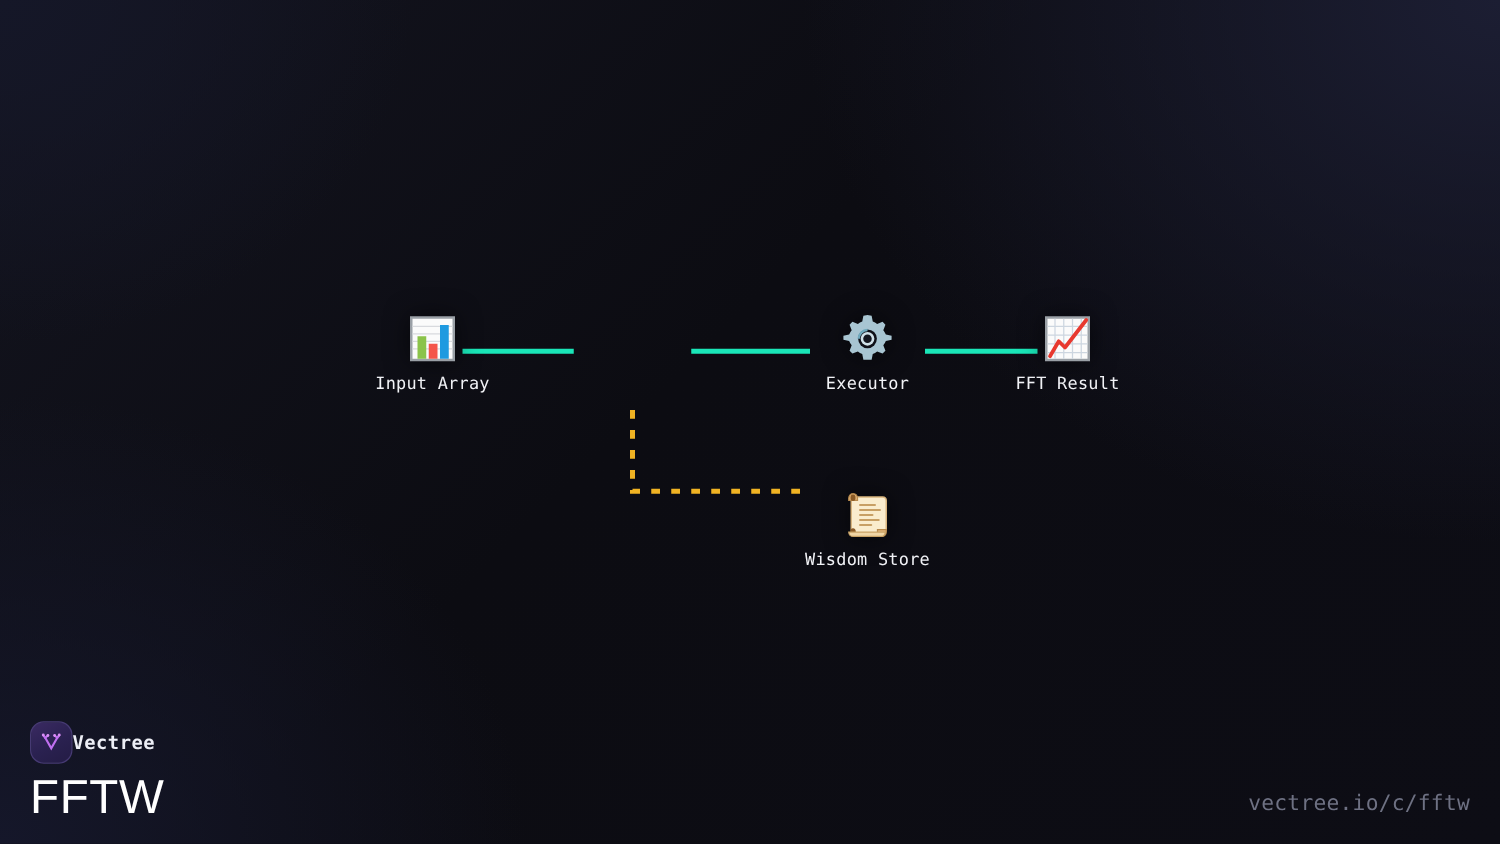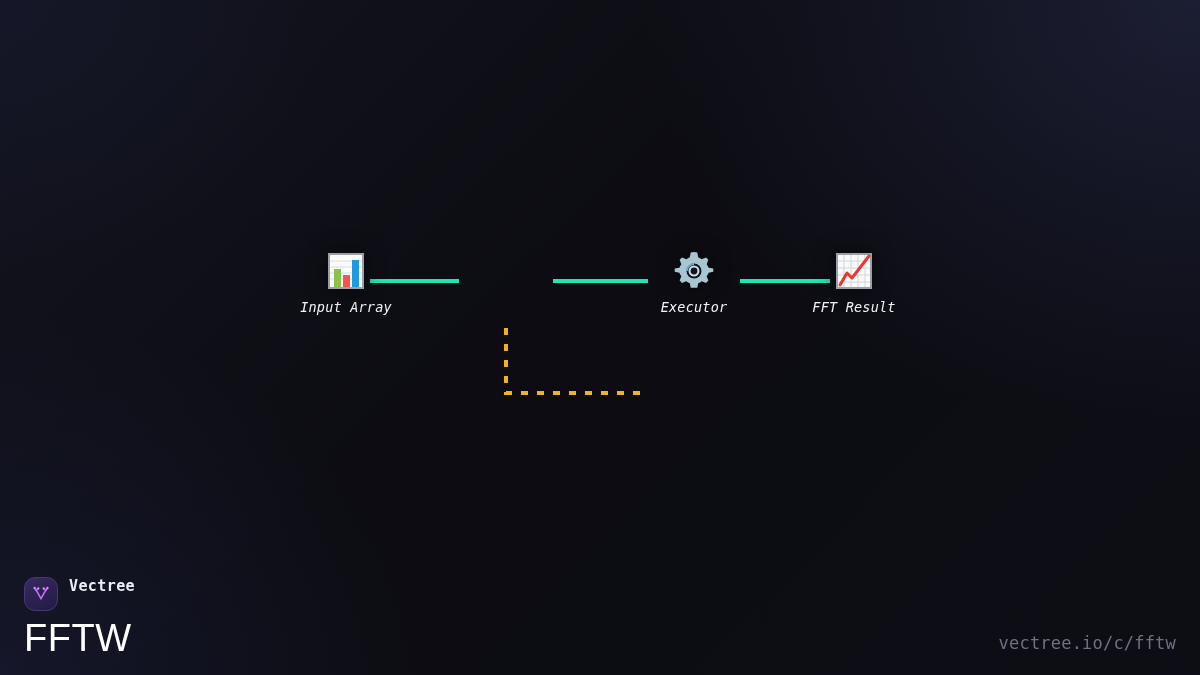--- a/index.html
+++ b/index.html
@@ -18,21 +18,20 @@
       radial-gradient(ellipse 900px 700px at 100% 0%, #1c1e33 0%, rgba(28,30,51,0) 62%),
       radial-gradient(ellipse 700px 600px at 0% 100%, #15172a 0%, rgba(21,23,42,0) 60%),
       radial-gradient(ellipse 600px 500px at 0% 0%, #151728 0%, rgba(21,23,40,0) 55%),
       linear-gradient(135deg, #13141f 0%, #0c0c12 45%, #0d0d15 100%);
   }
 
   
   .canvas {
     position: absolute;
     inset: 0;
-    font-style: italic;
   }
 
   .edge-layer {
     position: absolute;
     left: 0; top: 0;
     width: 1200px;
     height: 675px;
     pointer-events: none;
   }
 
@@ -81,21 +80,21 @@
   }
 
   .brand-block {
     display: flex;
     flex-direction: column;
     gap: 6px;
   }
 
   .brand-row {
     display: flex;
-    gap: 11px;
+    align-items: center;
   }
 
   .brand-logo {
     width: 34px;
     height: 34px;
     border-radius: 11px;
     background: linear-gradient(150deg, #3a2a62 0%, #2a2150 55%, #241c45 100%);
     border: 1px solid #463a73;
     display: flex;
     align-items: center;
@@ -191,20 +190,41 @@
           <line x1="8" y1="21" x2="40" y2="21"></line>
           <line x1="8" y1="28" x2="40" y2="28"></line>
           <line x1="8" y1="35" x2="40" y2="35"></line>
         </g>
         <polyline points="10,38 17,26 22,31 39,9" fill="none" stroke="#e8392f" stroke-width="3" stroke-linejoin="round" stroke-linecap="round"></polyline>
       </svg>
     </span>
     <span class="node-label">FFT Result</span>
   </div>
 
+  <div class="node" style="left:694px; top:383px;">
+    <span class="node-icon">
+      <svg class="glyph" width="48" height="48" viewBox="0 0 48 48">
+        <path d="M13 11h24v26H13z" fill="#f7e4c0"></path>
+        <path d="M13 9.5h23c2 0 3 1.2 3 3v23c0 2-1.2 3-3 3H14c-2 0-3-1.2-3-3V13z" fill="#faeccd" stroke="#d9b57e" stroke-width="1.2"></path>
+        <g stroke="#c89f64" stroke-width="1.6" stroke-linecap="round">
+          <line x1="18" y1="16" x2="30" y2="16"></line>
+          <line x1="18" y1="20" x2="34" y2="20"></line>
+          <line x1="18" y1="24" x2="28" y2="24"></line>
+          <line x1="18" y1="28" x2="33" y2="28"></line>
+          <line x1="18" y1="32" x2="27" y2="32"></line>
+        </g>
+        <path d="M9 10.5c0-2 1.6-3.6 3.6-3.6S16 8.5 16 10.5v1.8H9z" fill="#e3b57a" stroke="#b88a4d" stroke-width="1"></path>
+        <ellipse cx="12.4" cy="10.2" rx="2" ry="2.6" fill="#8a5a26"></ellipse>
+        <path d="M32 37.5c0 2 1.6 3.6 3.6 3.6S39 39.5 39 37.5v-1.8h-7z" fill="#e3b57a" stroke="#b88a4d" stroke-width="1"></path>
+        <ellipse cx="12.4" cy="37.4" rx="2.2" ry="2.8" fill="#8a5a26"></ellipse>
+        <path d="M9 37.6c0 2 1.6 3.6 3.6 3.6h22c2 0 3.6-1.6 3.6-3.6z" fill="#f0d6a6" stroke="#c9a367" stroke-width="1"></path>
+      </svg>
+    </span>
+    <span class="node-label">Wisdom Store</span>
+  </div>
 
 </div>
 
 <div class="footer">
 
   <div class="brand-block">
     <div class="brand-row">
       <span class="brand-logo">
         <svg width="20" height="20" viewBox="0 0 20 20">
           <g stroke="#c06ff0" stroke-width="1.7" stroke-linecap="round" fill="none">

